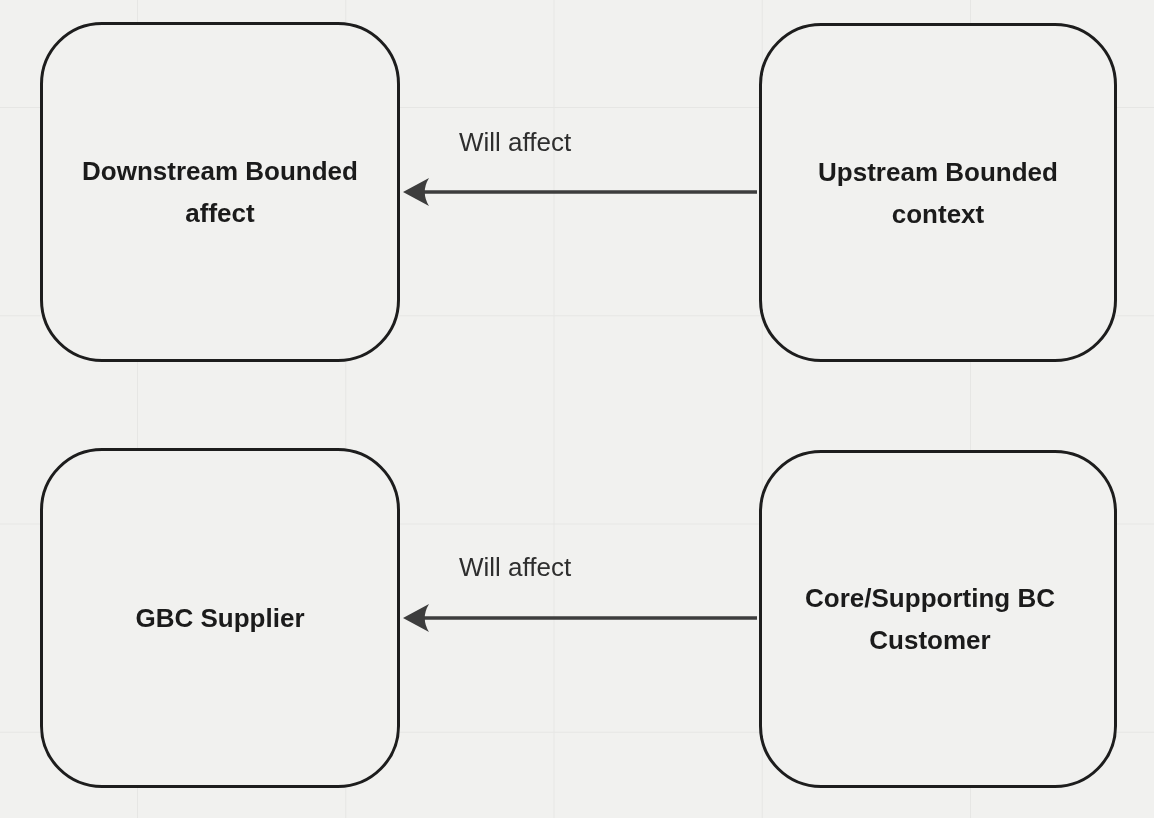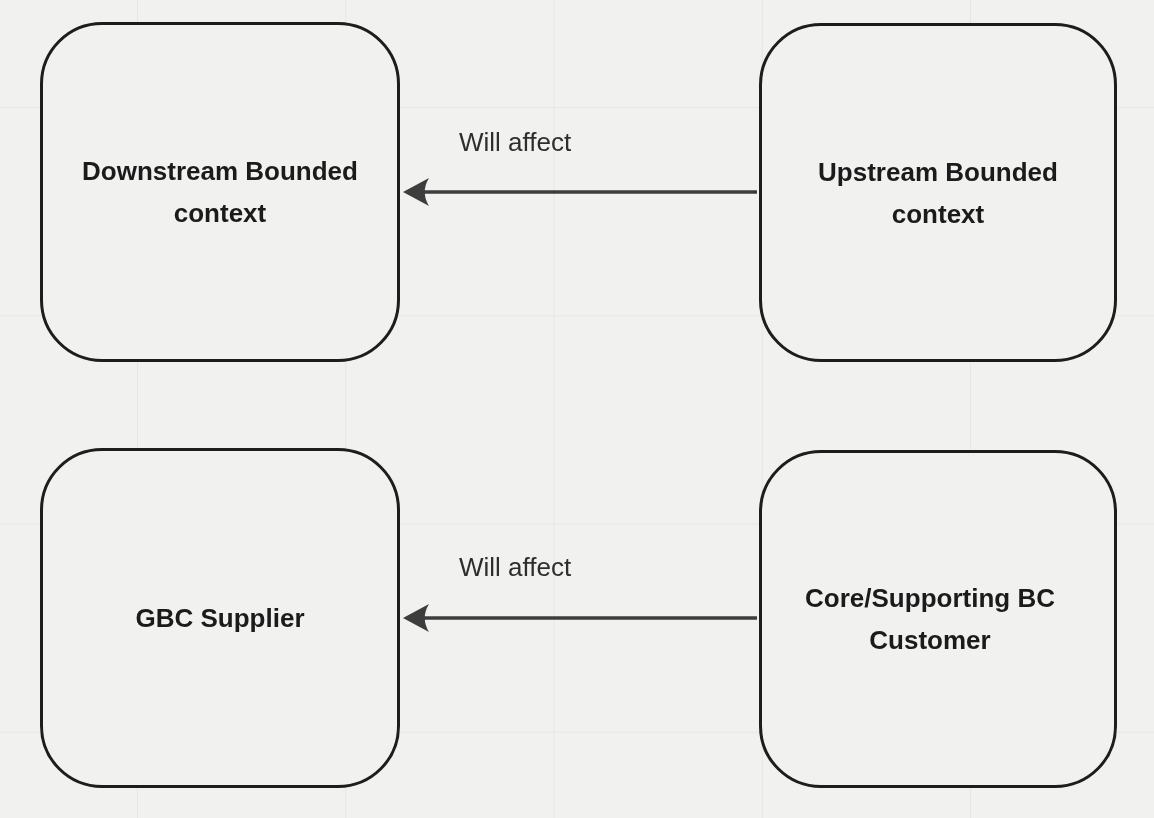--- a/index.html
+++ b/index.html
@@ -53,21 +53,21 @@
       <line class="edge-line" x1="757" y1="192" x2="421" y2="192"></line>
       <path class="edge-head" d="M403,192 L429,178 Q420.5,192 429,206 Z"></path>
     </g>
     <g>
       <line class="edge-line" x1="757" y1="618" x2="421" y2="618"></line>
       <path class="edge-head" d="M403,618 L429,604 Q420.5,618 429,632 Z"></path>
     </g>
   </svg>
 
   <div id="node-downstream" class="node">
-    <span class="node-label">Downstream Bounded context</span>
+    <span class="node-label">Downstream Bounded affect</span>
   </div>
 
   <div id="node-gbc" class="node">
     <span class="node-label">GBC Supplier</span>
   </div>
 
   <div id="node-upstream" class="node">
     <span class="node-label">Upstream Bounded context</span>
   </div>
 

